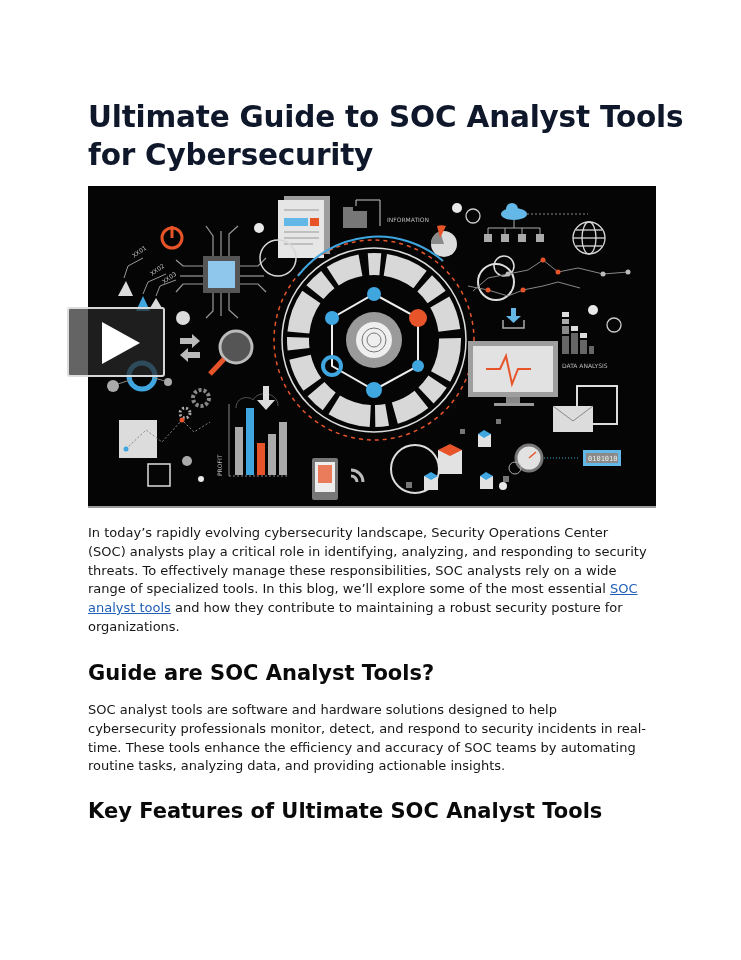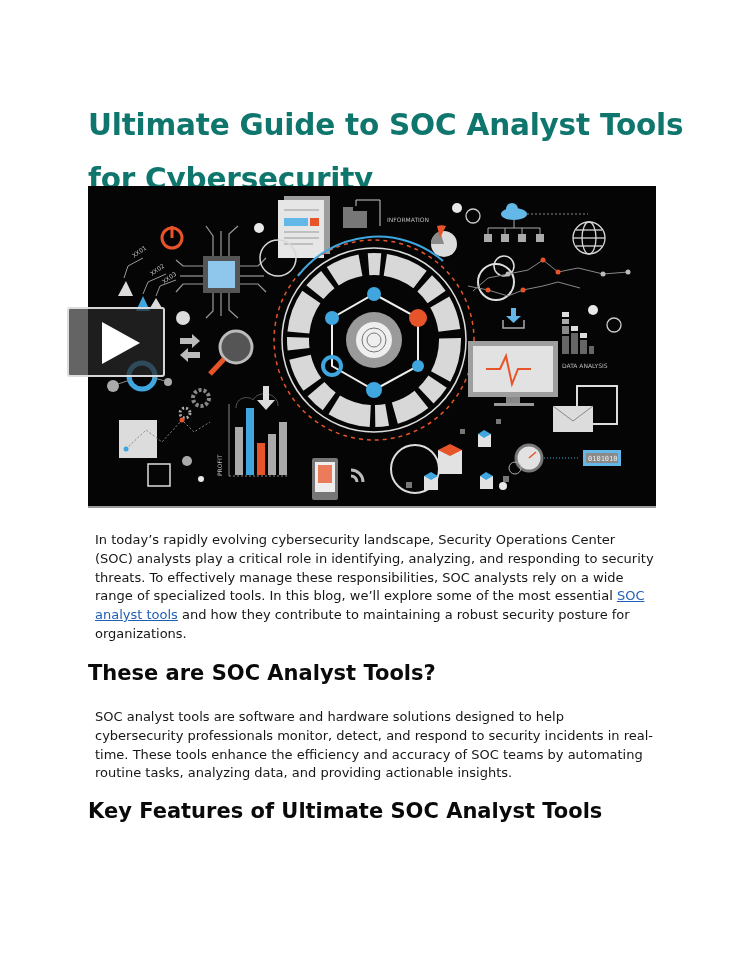--- a/index.html
+++ b/index.html
@@ -1,31 +1,31 @@
 <!DOCTYPE html>
 <html><head>
 <meta charset="utf-8">
 <style>
   html, body { margin: 0; padding: 0; background: #ffffff; }
   body { width: 741px; height: 960px; position: relative; overflow: hidden;
          font-family: "DejaVu Sans", sans-serif; color: #111; }
   .page { position: absolute; left: 0; top: 0; width: 741px; height: 960px; }
   .title { position: absolute; left: 88px; top: 98px; width: 600px; margin: 0;
            font-family: "DejaVu Sans", sans-serif; font-weight: bold; font-size: 29.5px;
-           line-height: 54px; color: #0f766e; letter-spacing: -0.2px; }
+           line-height: 38px; color: #0f172a; letter-spacing: -0.2px; }
   .hero { position: absolute; left: 88px; top: 186px; width: 568px; height: 320px;
           background: #050505; overflow: hidden; border-bottom: 2px solid #9a9a9a; }
   .hero svg { display: block; }
   .play { position: absolute; left: 67px; top: 307px; width: 98px; height: 70px;
           border: 2px solid rgba(235,235,235,0.9); background: rgba(40,40,40,0.72);
           box-sizing: border-box; border-radius: 3px; }
   .play .tri { position: absolute; left: 33px; top: 13px; width: 0; height: 0;
                border-top: 21px solid transparent; border-bottom: 21px solid transparent;
                border-left: 38px solid #ffffff; }
-  .para { position: absolute; left: 88px; margin: 7px; width: 560px;
+  .para { position: absolute; left: 88px; margin: 0; width: 560px;
           font-family: "DejaVu Sans", sans-serif; font-size: 13px; line-height: 18.8px;
           color: #161616; }
   .p1 { top: 524px; }
   .p2 { top: 701px; }
   .para a { color: #1f5fb5; text-decoration: underline; }
   .h2 { position: absolute; left: 88px; margin: 0; font-family: "DejaVu Sans", sans-serif;
         font-weight: bold; font-size: 21px; line-height: 28px; color: #0a0a0a; }
   .h2a { top: 659px; }
   .h2b { top: 797px; }
   .svg-label { font-family: "DejaVu Sans", sans-serif; font-size: 6px; fill: #bdbdbd; }
@@ -276,19 +276,19 @@
       <circle cx="415" cy="300" r="4" fill="#e8e8e8"></circle>
     </svg>
   </div>
 
   <div class="play">
     <span class="tri"></span>
   </div>
 
   <p class="para p1"><span>In today’s rapidly evolving cybersecurity landscape, Security Operations Center (SOC) analysts play a critical role in identifying, analyzing, and responding to security threats. To effectively manage these responsibilities, SOC analysts rely on a wide range of specialized tools. In this blog, we’ll explore some of the most essential </span><a href="#">SOC analyst tools</a><span> and how they contribute to maintaining a robust security posture for organizations.</span></p>
 
-  <h2 class="h2 h2a">These are SOC Analyst Tools?</h2>
+  <h2 class="h2 h2a">Guide are SOC Analyst Tools?</h2>
 
   <p class="para p2">SOC analyst tools are software and hardware solutions designed to help cybersecurity professionals monitor, detect, and respond to security incidents in real-time. These tools enhance the efficiency and accuracy of SOC teams by automating routine tasks, analyzing data, and providing actionable insights.</p>
 
   <h2 class="h2 h2b">Key Features of Ultimate SOC Analyst Tools</h2>
 
 </div>
 
 </body></html>

